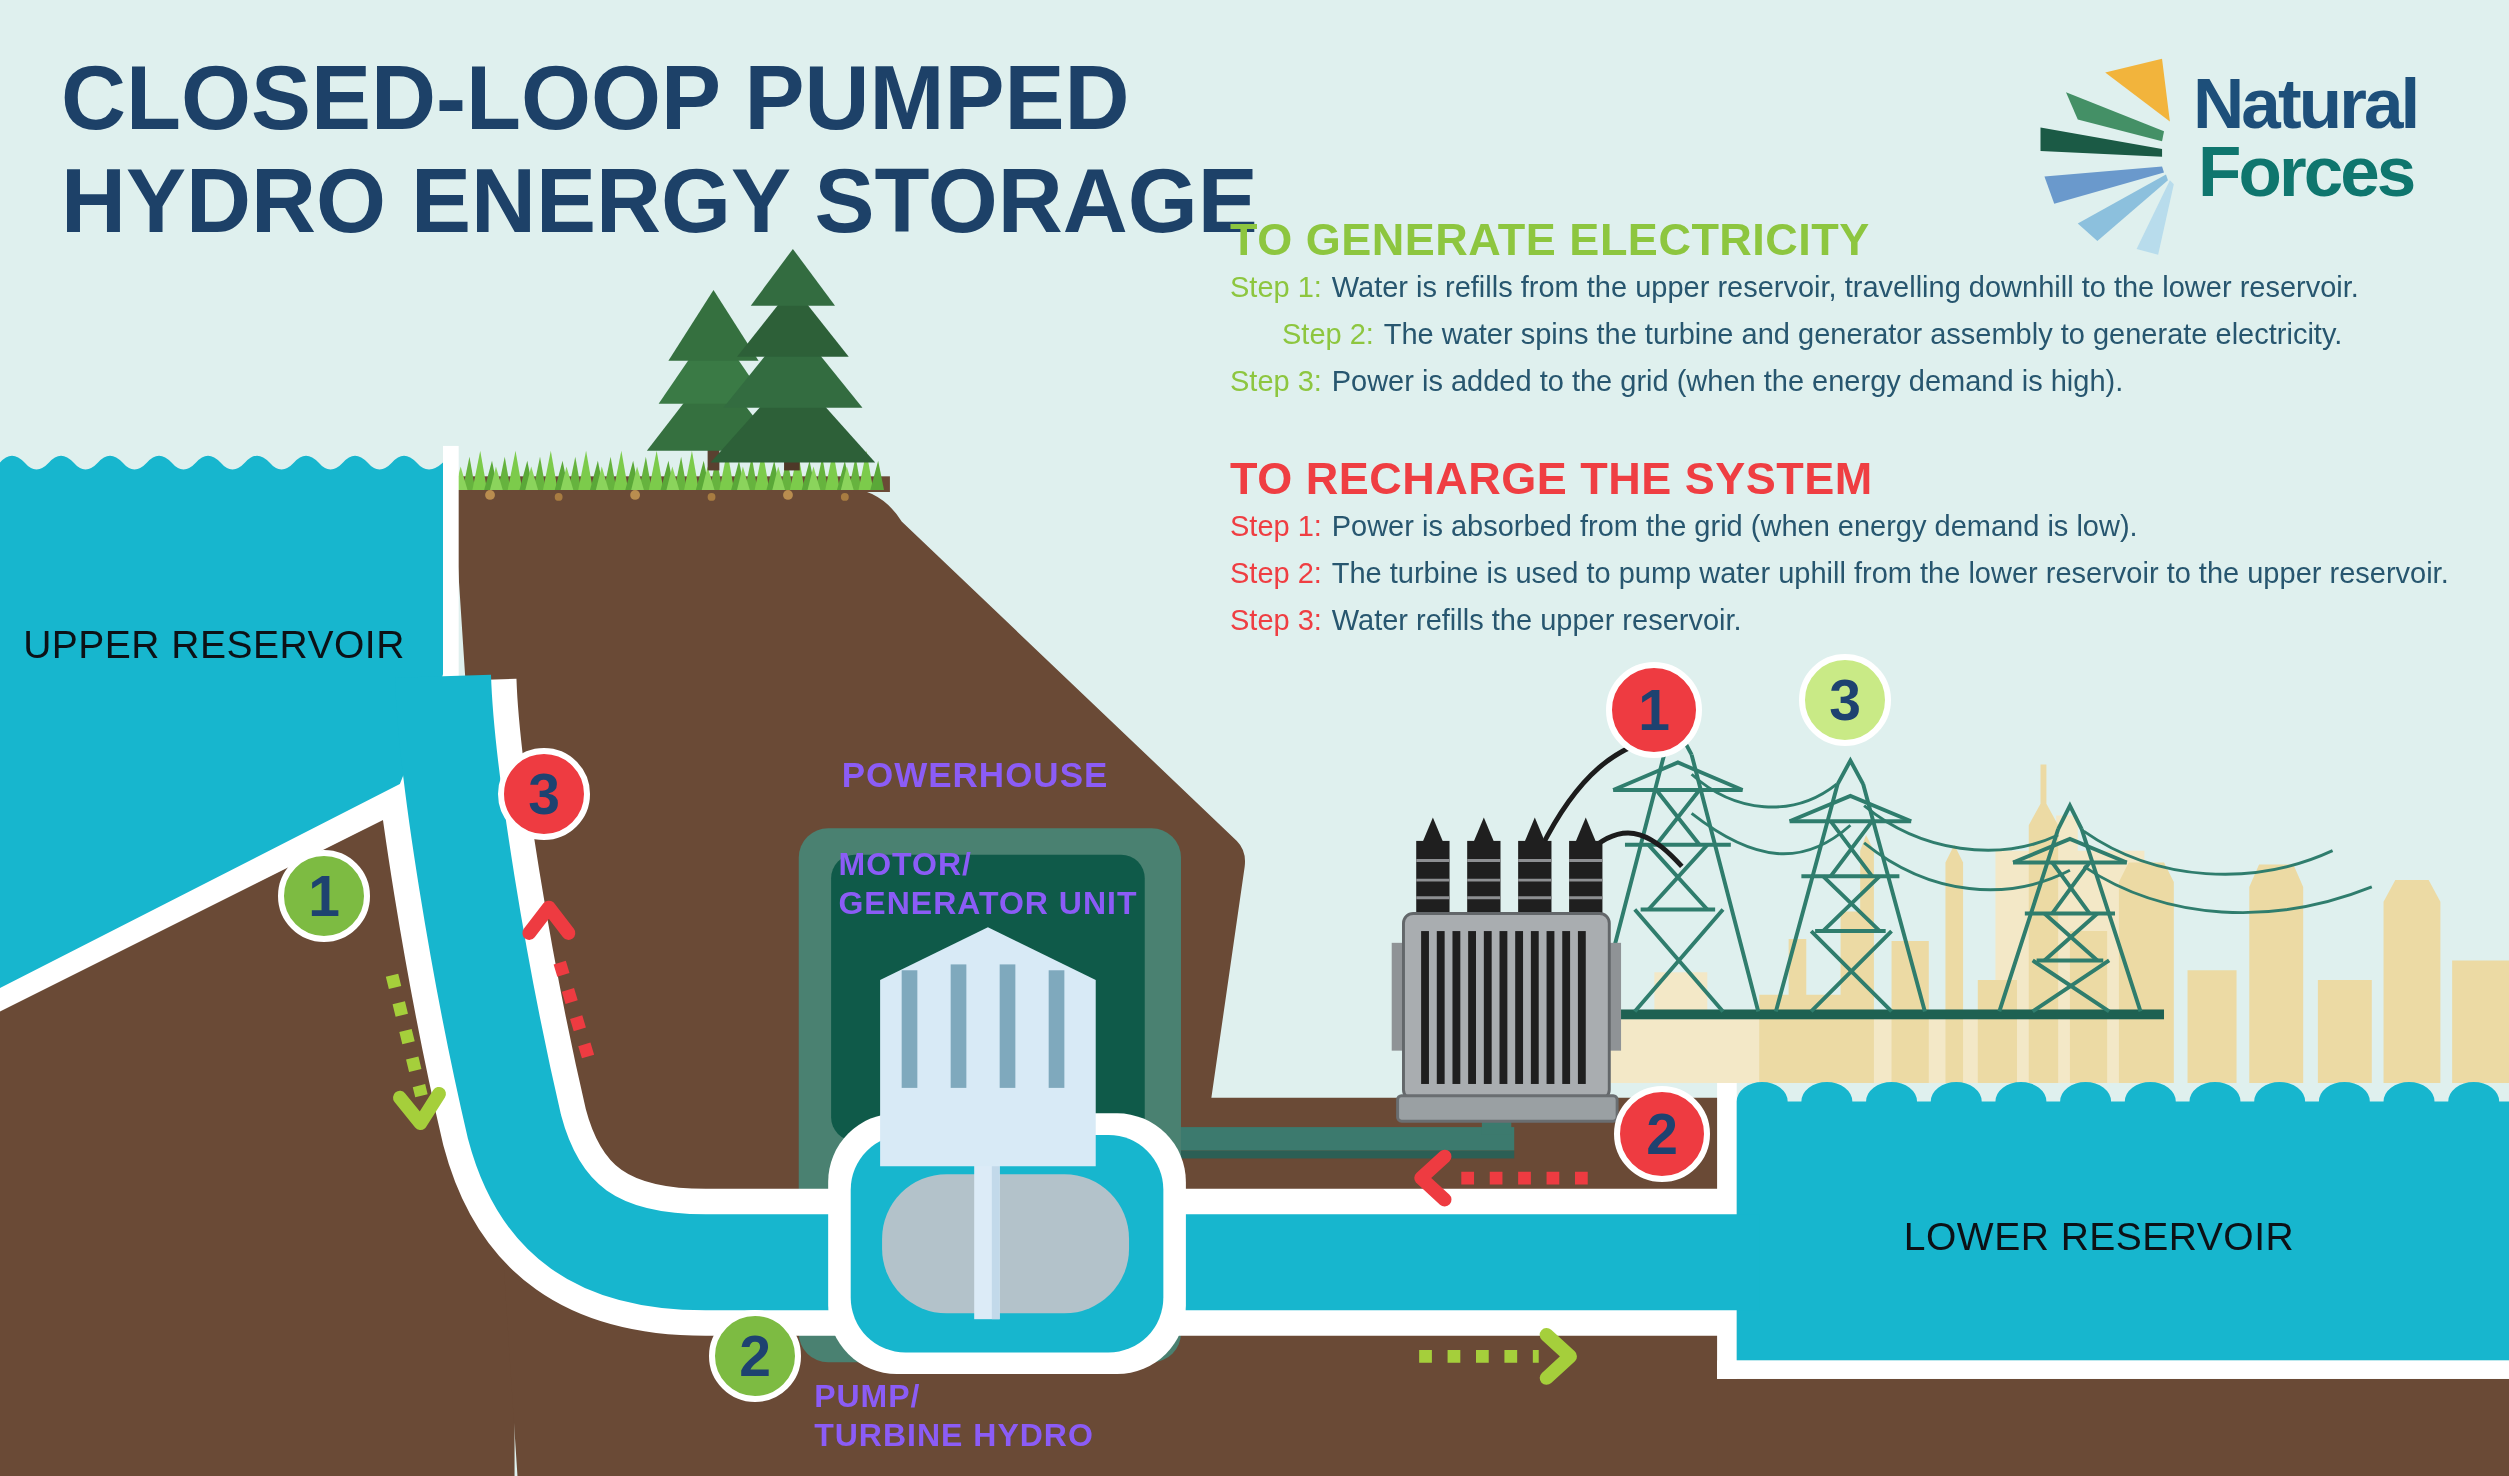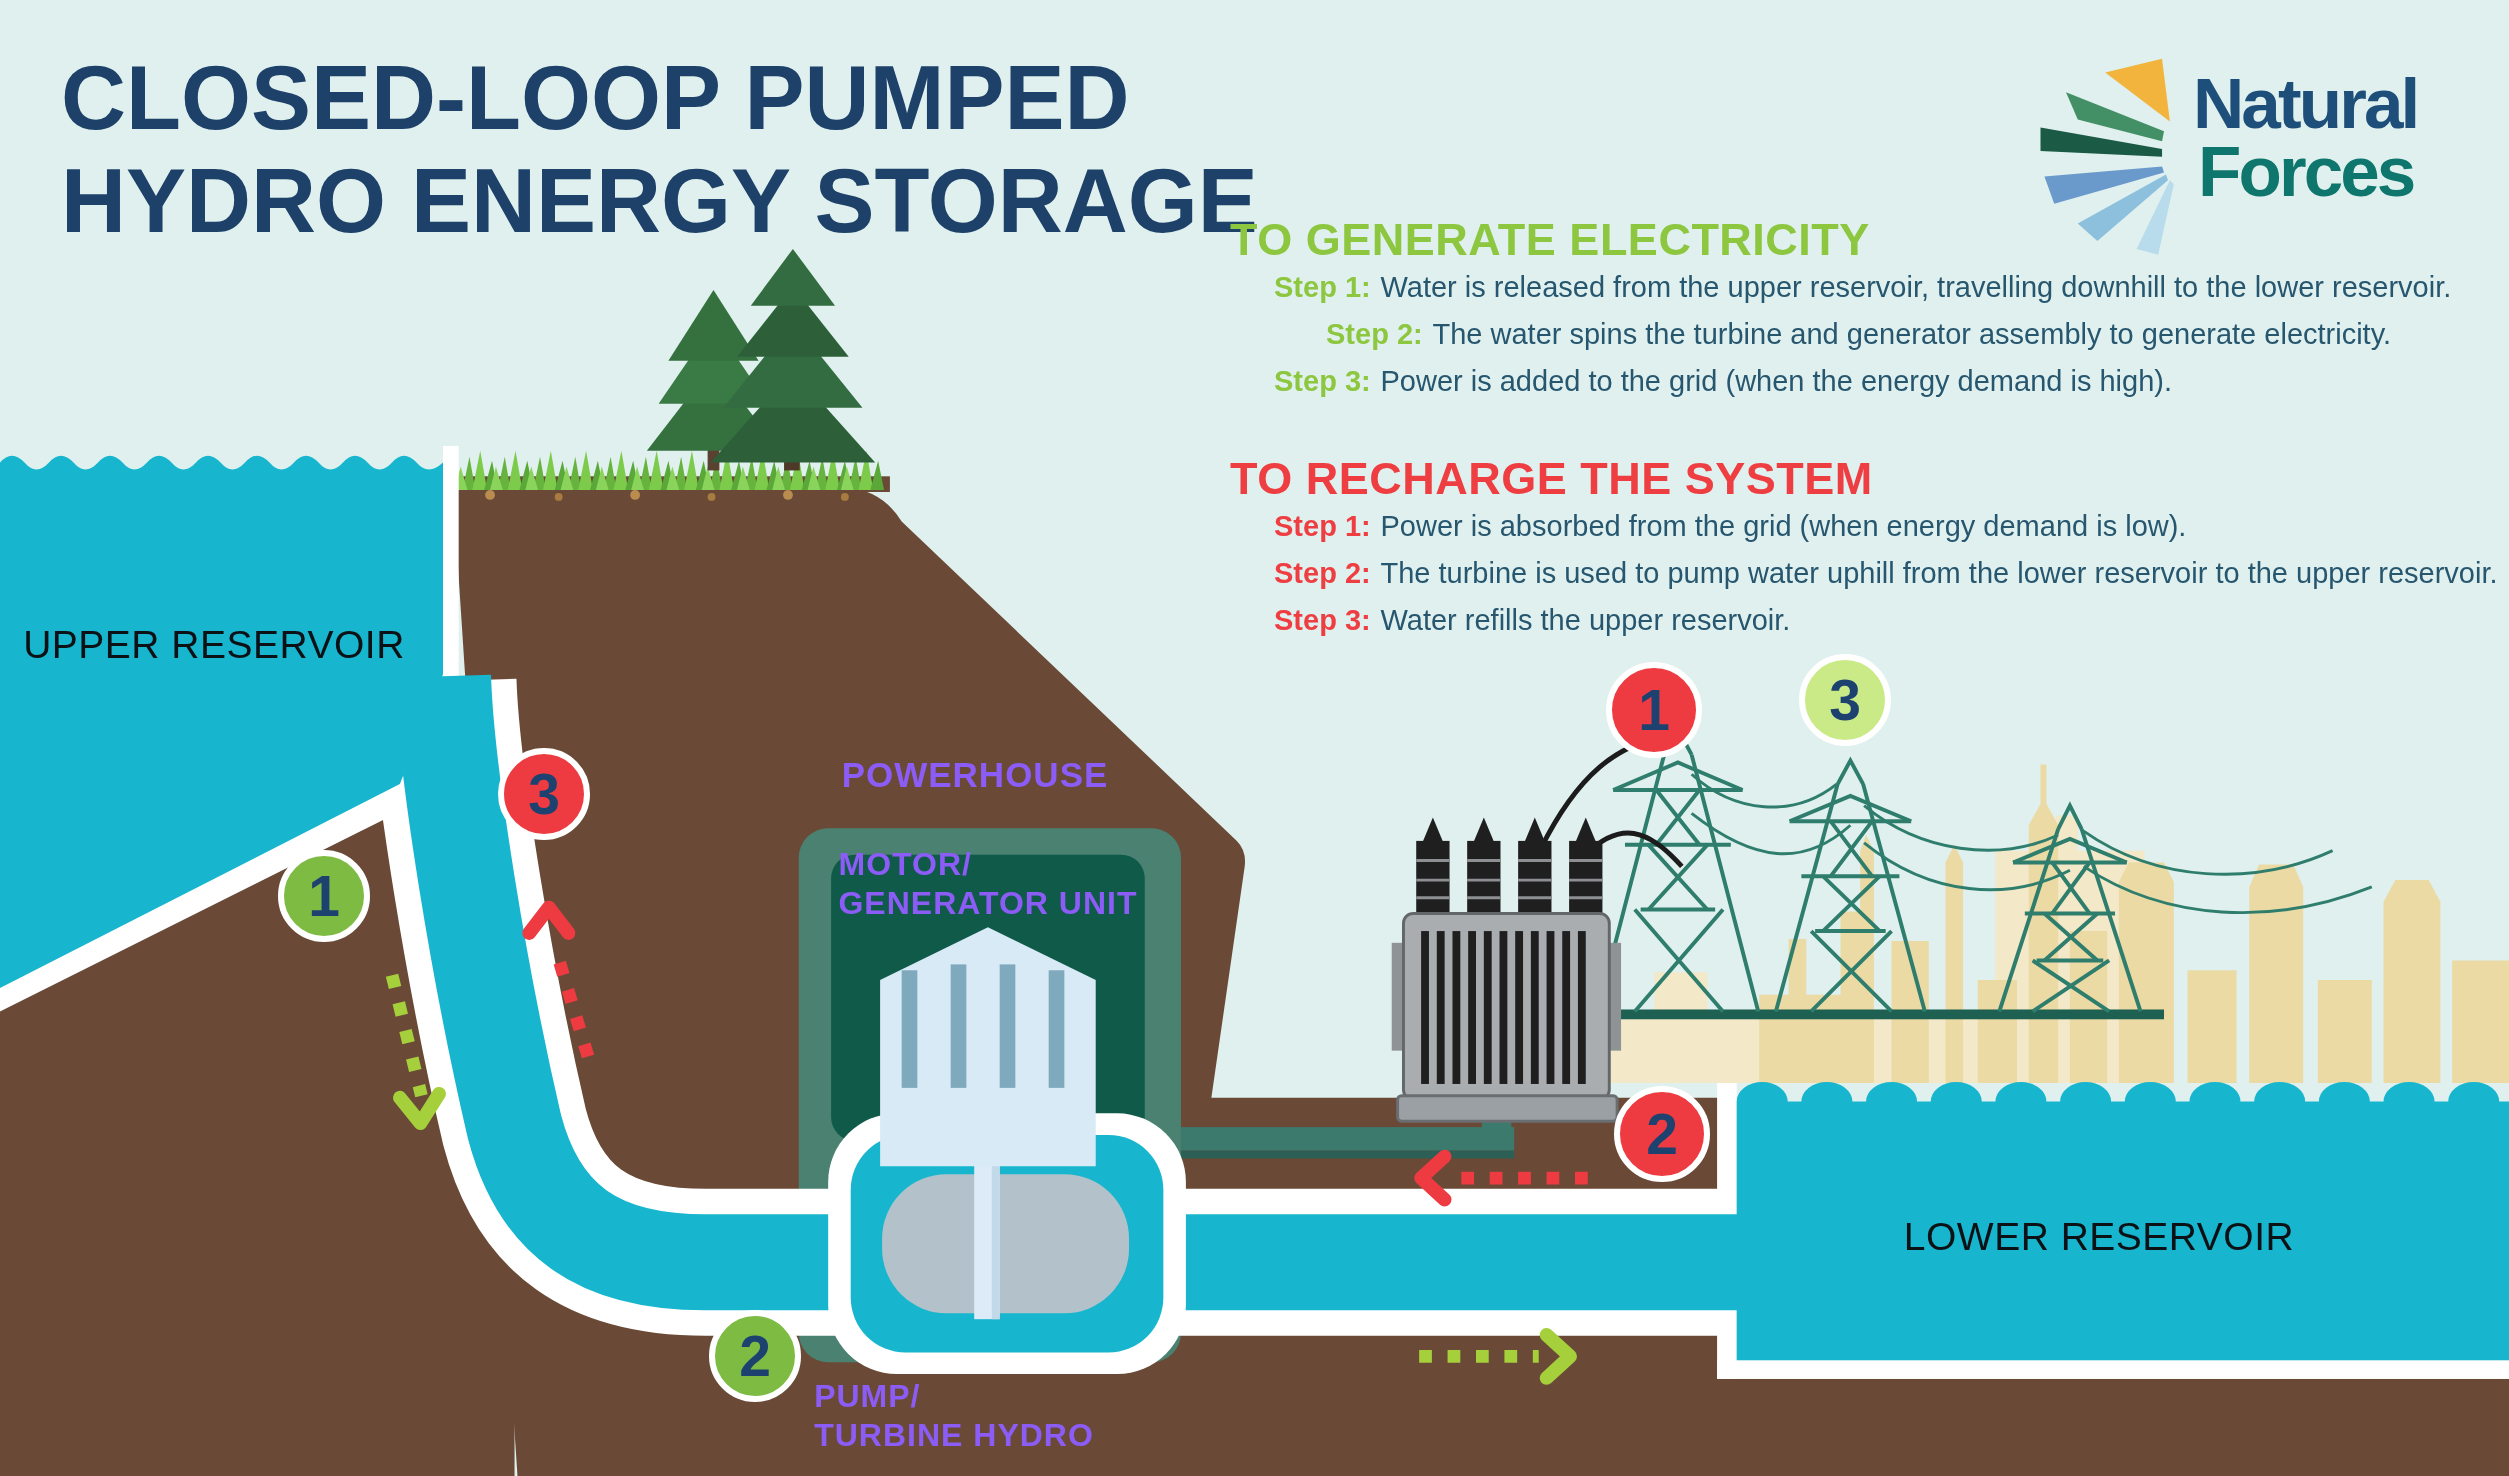--- a/index.html
+++ b/index.html
@@ -8,21 +8,21 @@
   .abs{position:absolute;}
   .title{left:61px;top:47px;font-size:90px;font-weight:700;line-height:1.14;color:#1d4168;letter-spacing:0;}
   .logo-text{font-weight:700;line-height:.98;letter-spacing:-2.9px;}
   .logo-natural{left:2193px;top:69px;font-size:71px;color:#1d4f7a;}
   .logo-forces{left:2198px;top:137px;font-size:71px;color:#0f766e;}
   .section{width:1284px;}
   .sec-heading{font-size:45px;font-weight:700;letter-spacing:0.5px;}
   .sec-generate-h{color:#8dc63f;}
   .sec-recharge-h{color:#ef3e42;}
   .step-row{position:absolute;left:0;white-space:nowrap;font-size:29px;color:#27566f;}
-  .step-label{font-weight:700;margin-right:9.8px;margin-left:44px;}
+  .step-label{font-weight:400;margin-right:9.8px;}
   .lab-green{color:#8dc63f;}
   .lab-red{color:#ef3e42;}
   .res-label{font-size:39px;font-weight:400;color:#0c1116;transform:translate(-50%,-50%);letter-spacing:0.5px;}
   .white-label{color:#8b5cf6;font-weight:700;transform:translate(-50%,-50%);text-align:left;letter-spacing:1px;}
   .ph-label{font-size:35px;}
   .unit-label{font-size:32px;line-height:1.22;}
   .marker{position:absolute;border-radius:50%;border:6.9px solid #fff;display:flex;align-items:center;justify-content:center;
           font-size:57px;font-weight:700;color:#1e4270;box-sizing:border-box;}
   .m-green{background:#7dbb42;}
   .m-green-light{background:#c9ea86;}
@@ -255,21 +255,21 @@
   <div class="abs title">
     <div>CLOSED-LOOP PUMPED</div>
     <div>HYDRO ENERGY STORAGE</div>
   </div>
   <div class="abs logo-text logo-forces">Forces</div>
 
   <div class="abs section" style="left:1230px;top:214px;">
     <div class="sec-heading sec-generate-h">TO GENERATE ELECTRICITY</div>
   </div>
   <div class="abs step-row" style="left:1230px;top:271px;">
-    <span class="step-label lab-green">Step 1:</span><span>Water is released from the upper reservoir, travelling downhill to the lower reservoir.</span>
+    <span class="step-label lab-green">Step 1:</span><span>Water is refills from the upper reservoir, travelling downhill to the lower reservoir.</span>
   </div>
   <div class="abs step-row" style="left:1282px;top:318px;">
     <span class="step-label lab-green">Step 2:</span><span>The water spins the turbine and generator assembly to generate electricity.</span>
   </div>
   <div class="abs step-row" style="left:1230px;top:365px;">
     <span class="step-label lab-green">Step 3:</span><span>Power is added to the grid (when the energy demand is high).</span>
   </div>
 
   <div class="abs section" style="left:1230px;top:453px;">
     <div class="sec-heading sec-recharge-h">TO RECHARGE THE SYSTEM</div>

